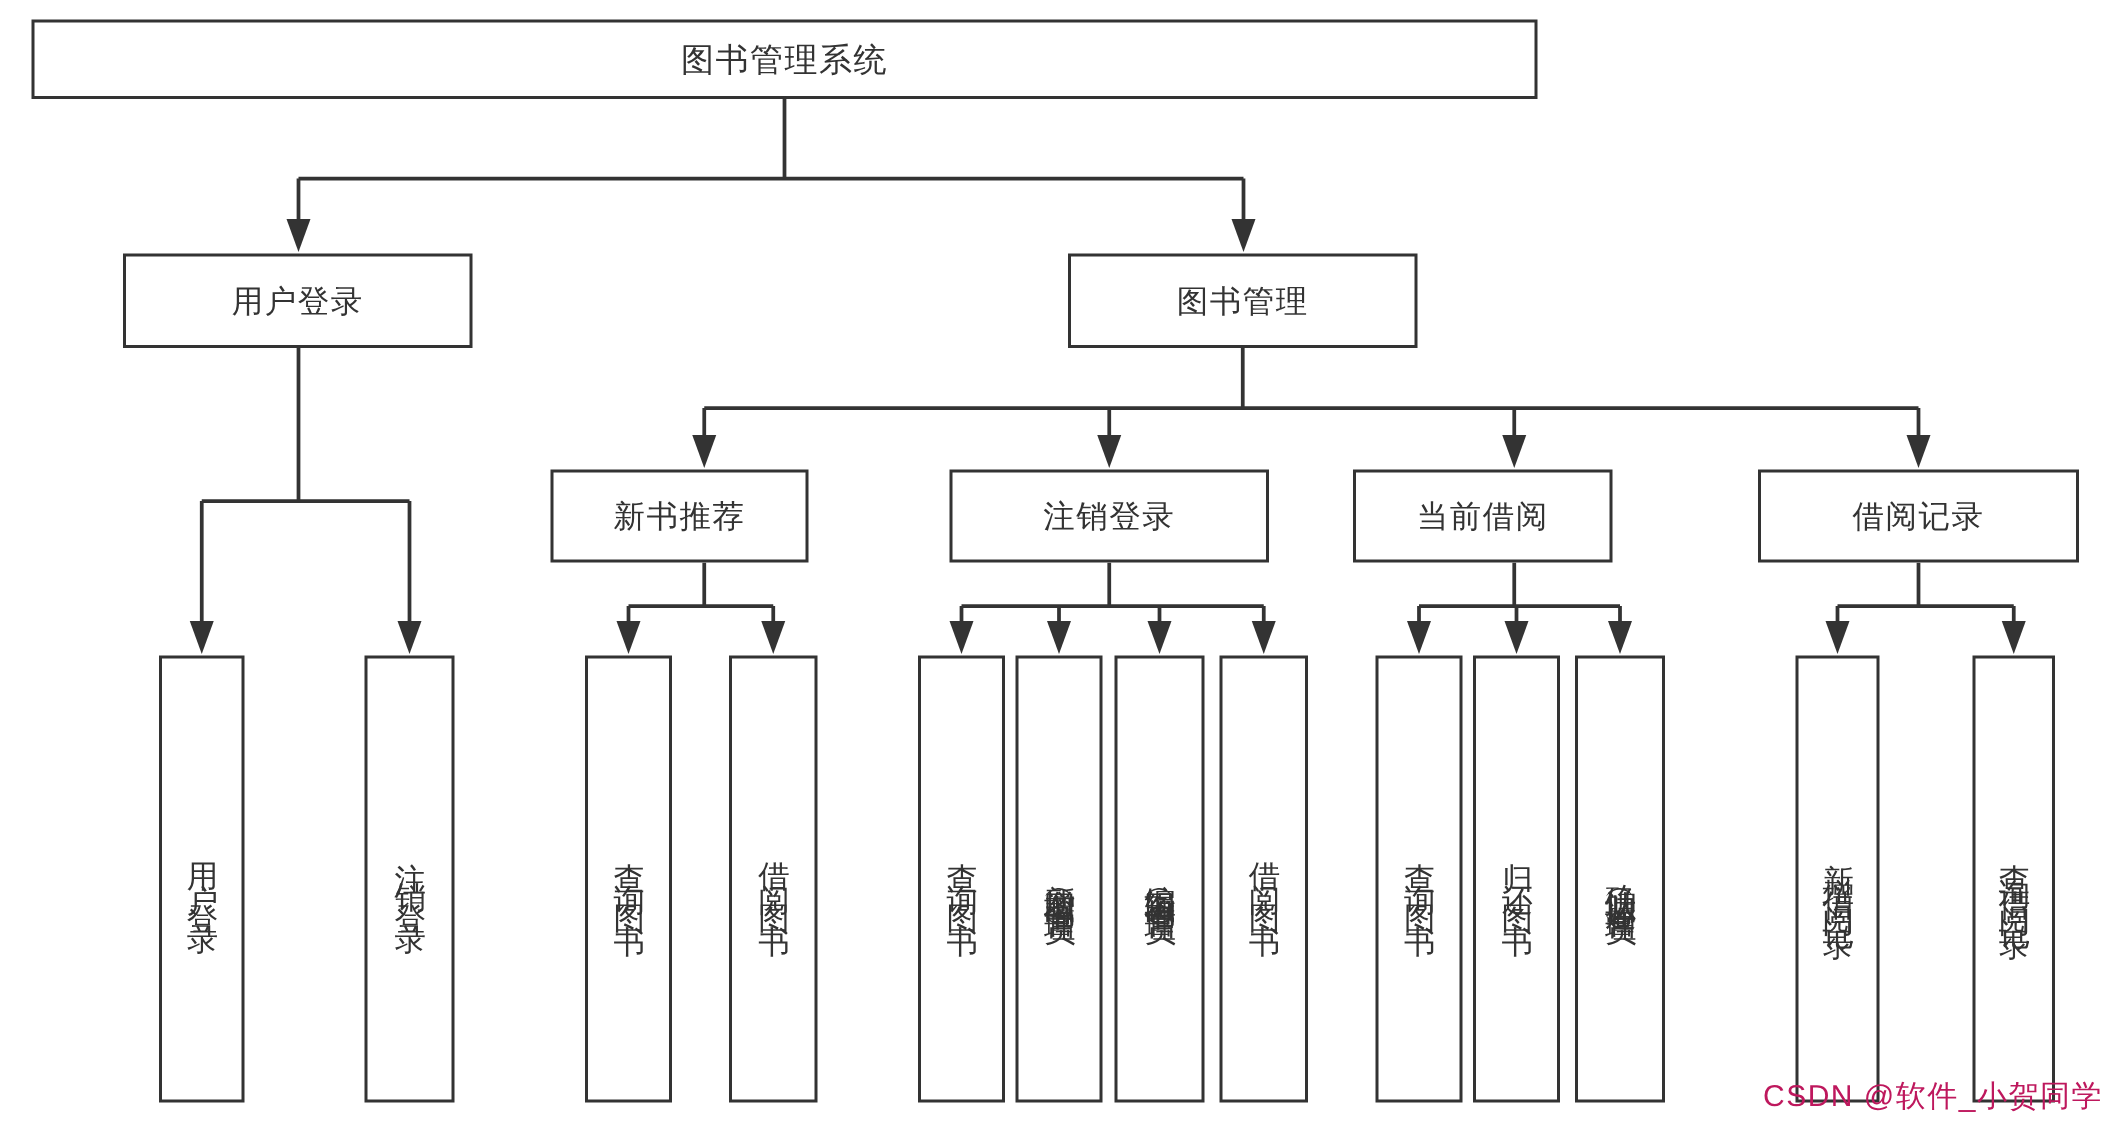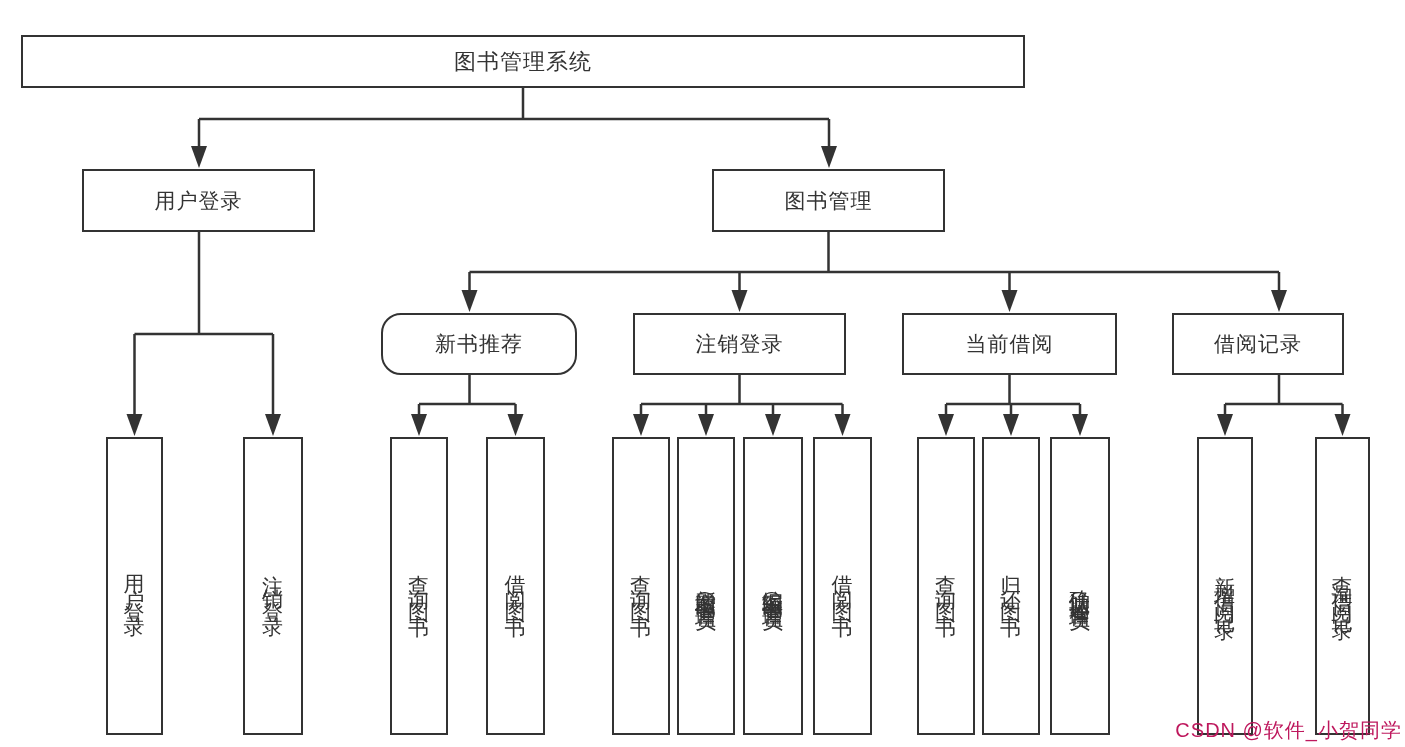--- a/index.html
+++ b/index.html
@@ -16,27 +16,27 @@
   .root .hlabel{font-size:22px;}
   .leaf{padding:4px 0;}
   .vlabel{
     writing-mode:vertical-rl;text-orientation:mixed;
     font-size:21px;line-height:1;white-space:nowrap;
   }
   .ls-lg{letter-spacing:14px;}
   .ls-md{letter-spacing:9px;}
   .ls-sm{letter-spacing:3px;}
   
-  .root{left:21px;top:13px;width:1004px;height:53px;margin-top:22px;}
+  .root{left:21px;top:13px;width:1004px;height:53px;}
   .b-user-login{left:82px;top:169px;width:233px;height:63px;}
   .b-book-mgmt{left:712px;top:169px;width:233px;height:63px;align-items:center;}
-  .b-new-book{left:381px;top:313px;width:196px;height:62px;border-radius:20px;}
+  .b-new-book{left:367px;top:313px;width:172px;height:62px;}
   .b-book-borrow{left:633px;top:313px;width:213px;height:62px;}
-  .b-current-borrow{left:902px;top:313px;width:215px;height:62px;}
-  .b-borrow-record{left:1172px;top:313px;width:172px;height:62px;}
+  .b-current-borrow{left:902px;top:313px;width:173px;height:62px;}
+  .b-borrow-record{left:1172px;top:313px;width:214px;height:62px;}
   .leaf{top:437px;height:298px;}
   .l-login{left:106px;width:57px;}
   .l-logout{left:243px;width:60px;}
   .l-nb-query{left:390px;width:58px;}
   .l-nb-borrow{left:486px;width:59px;}
   .l-bb-query{left:612px;width:58px;}
   .l-bb-add{left:677px;width:58px;}
   .l-bb-edit{left:743px;width:60px;}
   .l-bb-borrow{left:813px;width:59px;}
   .l-cb-query{left:917px;width:58px;}

